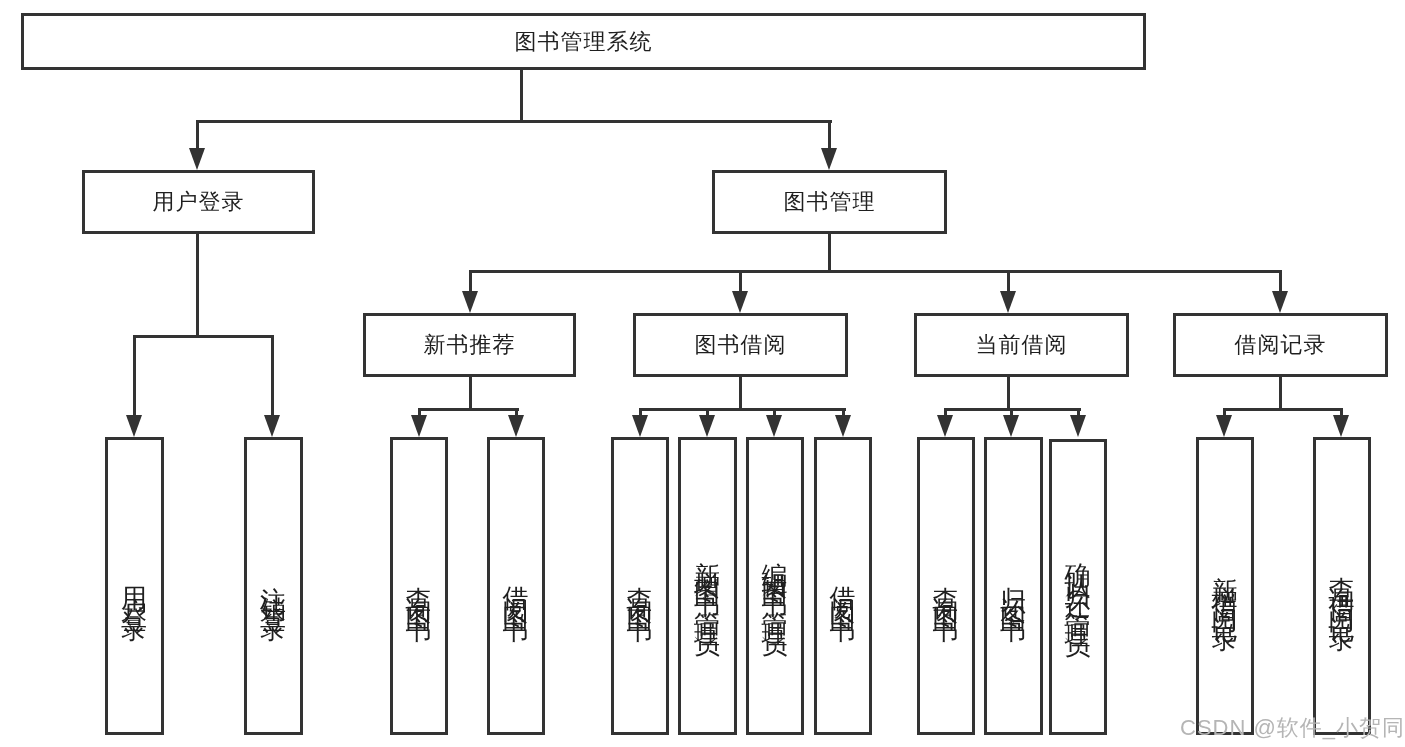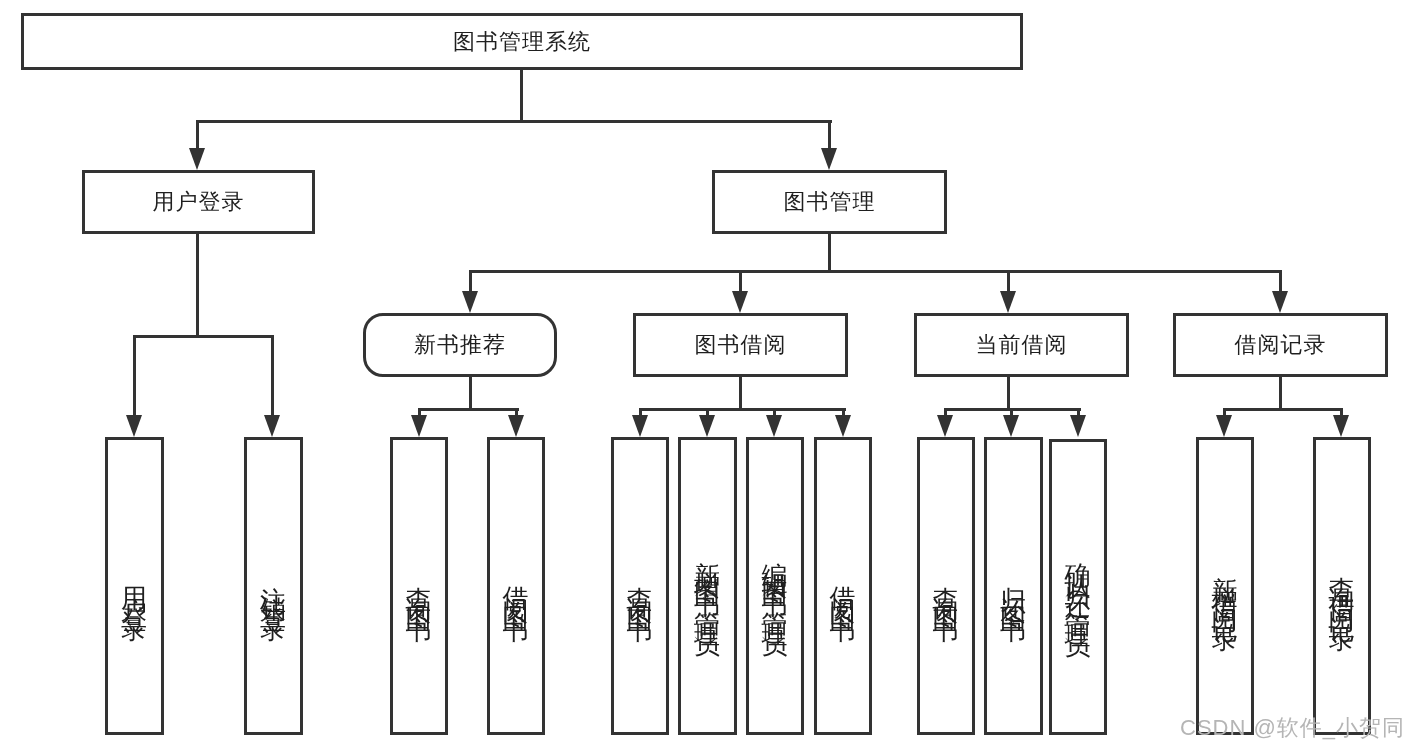--- a/index.html
+++ b/index.html
@@ -89,32 +89,32 @@
   <div class="arrow" style="left:1003px;top:415px;"></div>
   <div class="arrow" style="left:1070px;top:415px;"></div>
 
   <div class="line" style="left:1279px;top:377px;width:3px;height:31px;"></div>
   <div class="line" style="left:1223px;top:408px;width:120px;height:3px;"></div>
   <div class="line" style="left:1223px;top:408px;width:3px;height:7px;"></div>
   <div class="line" style="left:1340px;top:408px;width:3px;height:7px;"></div>
   <div class="arrow" style="left:1216px;top:415px;"></div>
   <div class="arrow" style="left:1333px;top:415px;"></div>
 
-  <div class="box hbox" style="left:21px;top:13px;width:1002px;height:57px;">
+  <div class="box hbox" style="left:21px;top:13px;width:1125px;height:57px;">
     <span>图书管理系统</span>
   </div>
 
   <div class="box hbox" style="left:82px;top:170px;width:233px;height:64px;">
     <span>用户登录</span>
   </div>
   <div class="box hbox" style="left:712px;top:170px;width:235px;height:64px;">
     <span>图书管理</span>
   </div>
 
-  <div class="box hbox" style="left:363px;top:313px;width:194px;height:64px;border-radius:20px;">
+  <div class="box hbox" style="left:363px;top:313px;width:213px;height:64px;">
     <span>新书推荐</span>
   </div>
   <div class="box hbox" style="left:633px;top:313px;width:215px;height:64px;font-family:Liberation Mono, monospace;">
     <span>图书借阅</span>
   </div>
   <div class="box hbox" style="left:903px;top:313px;width:215px;height:64px;margin-left:11px;">
     <span>当前借阅</span>
   </div>
   <div class="box hbox" style="left:1173px;top:313px;width:215px;height:64px;">
     <span>借阅记录</span>

